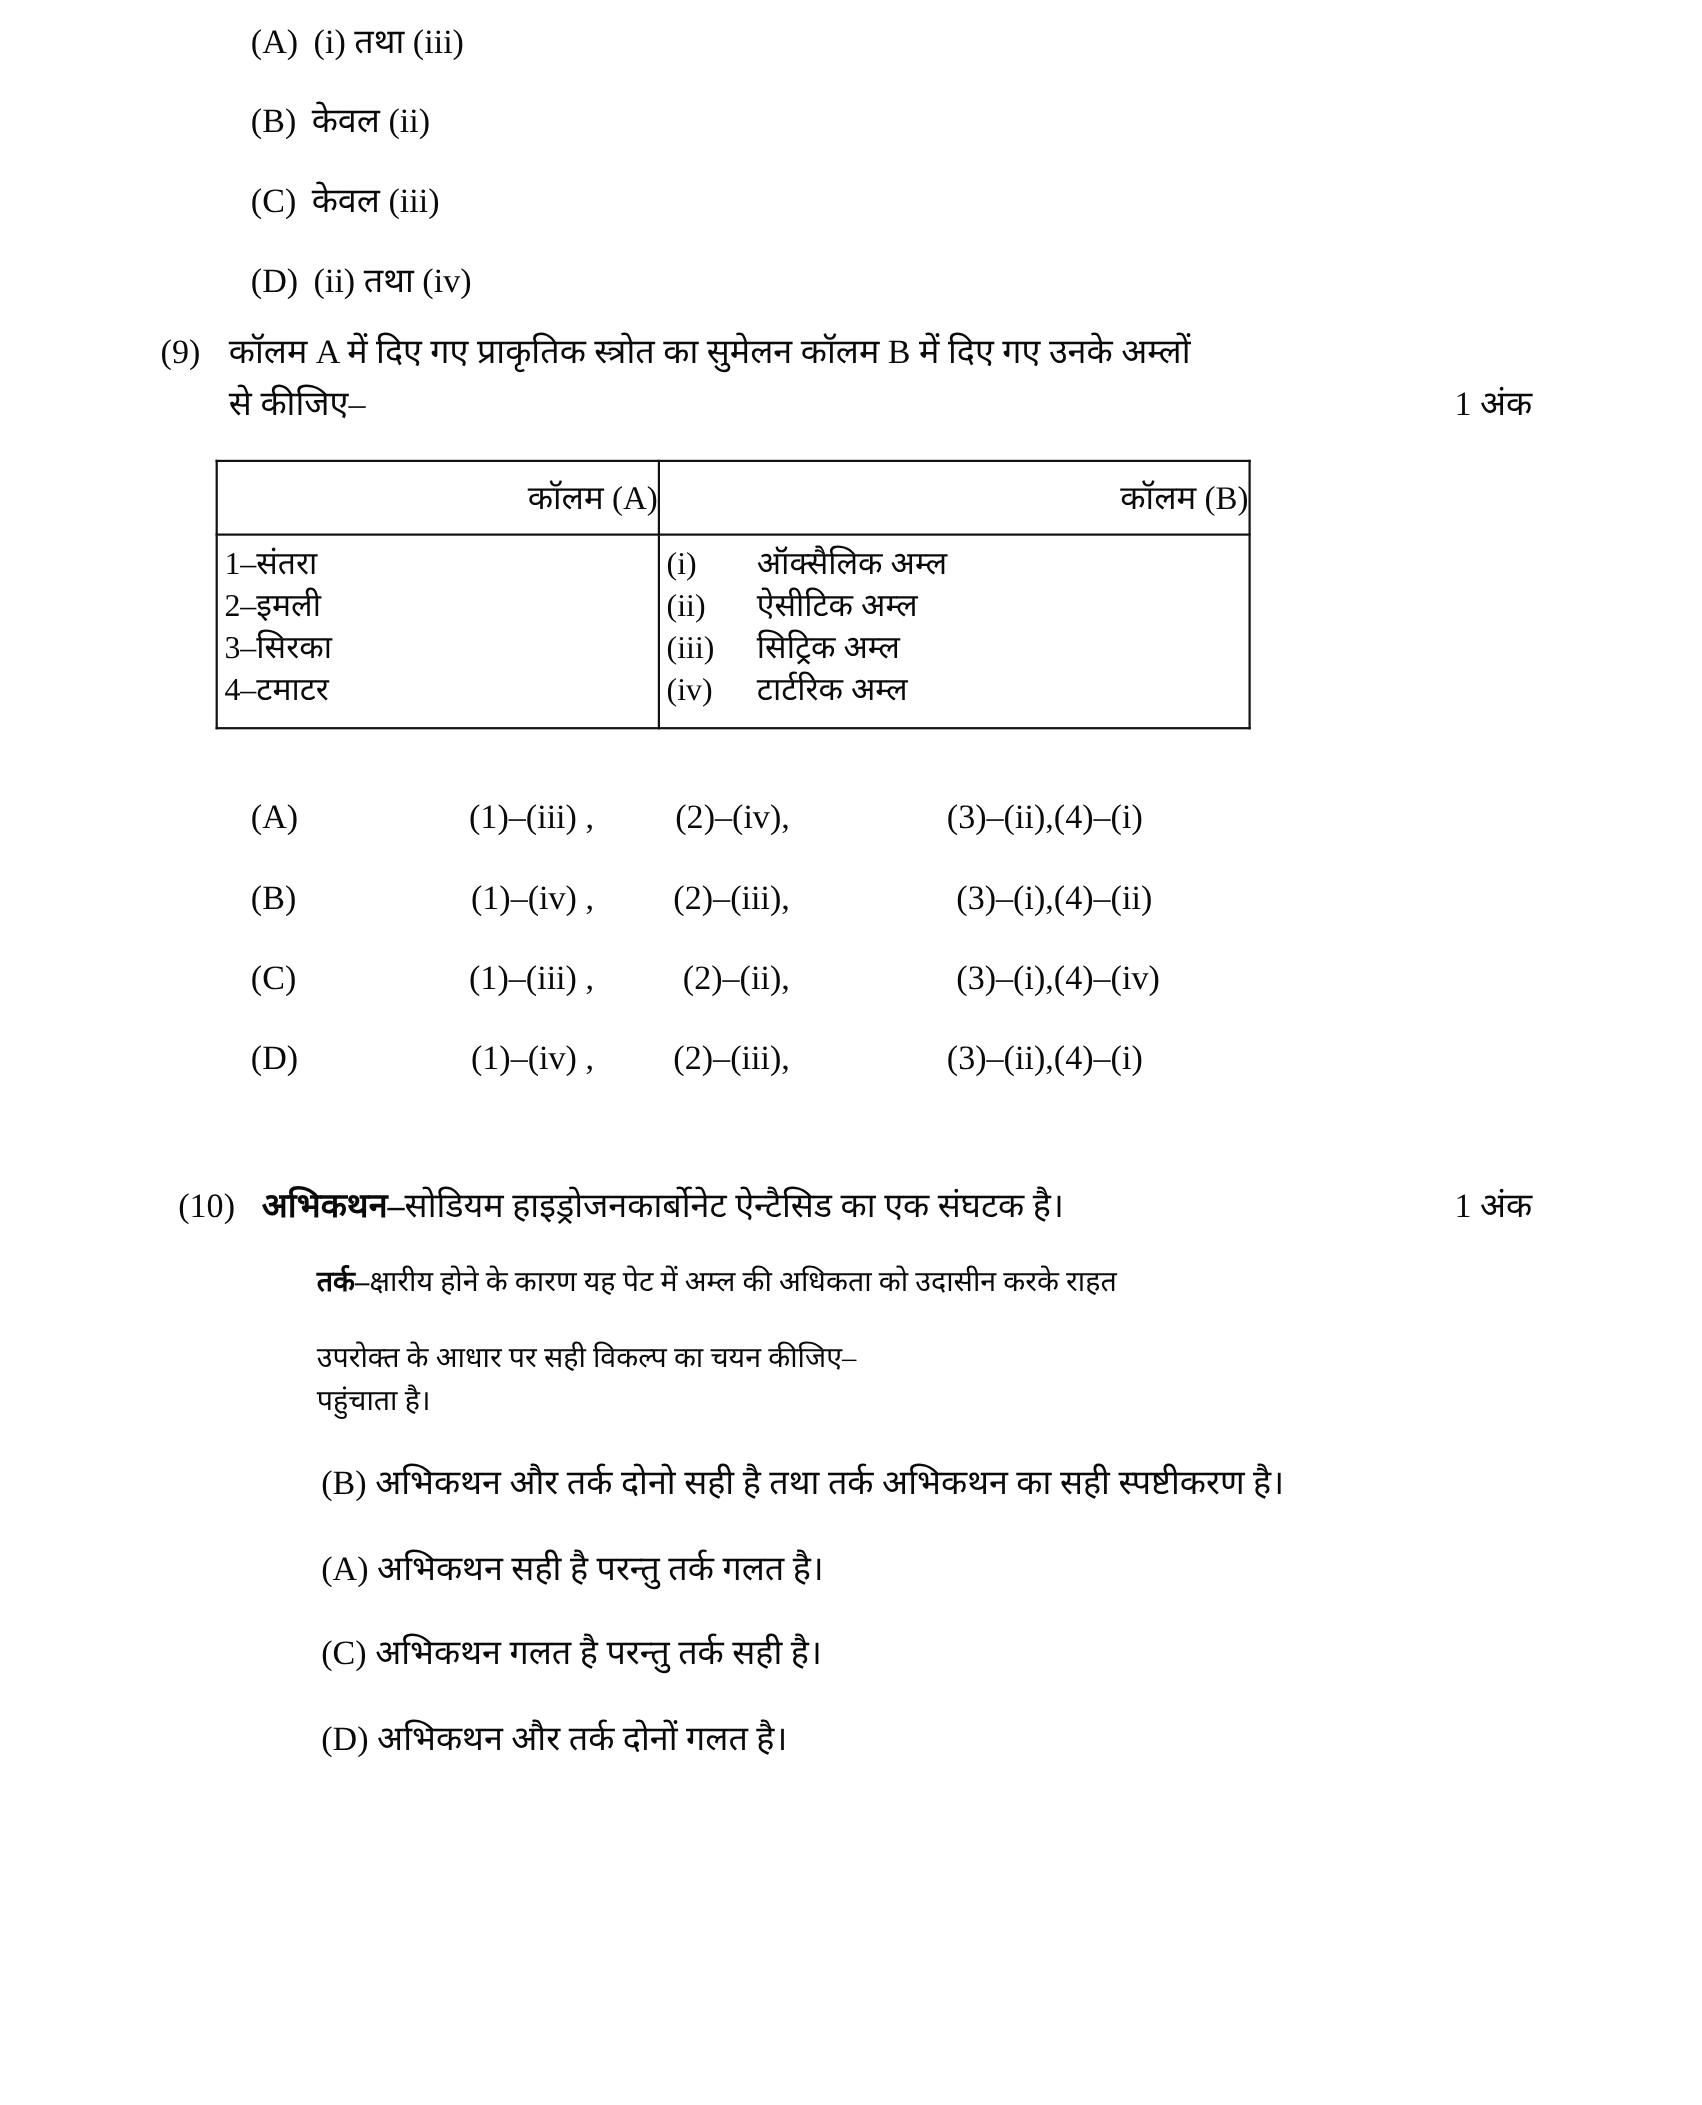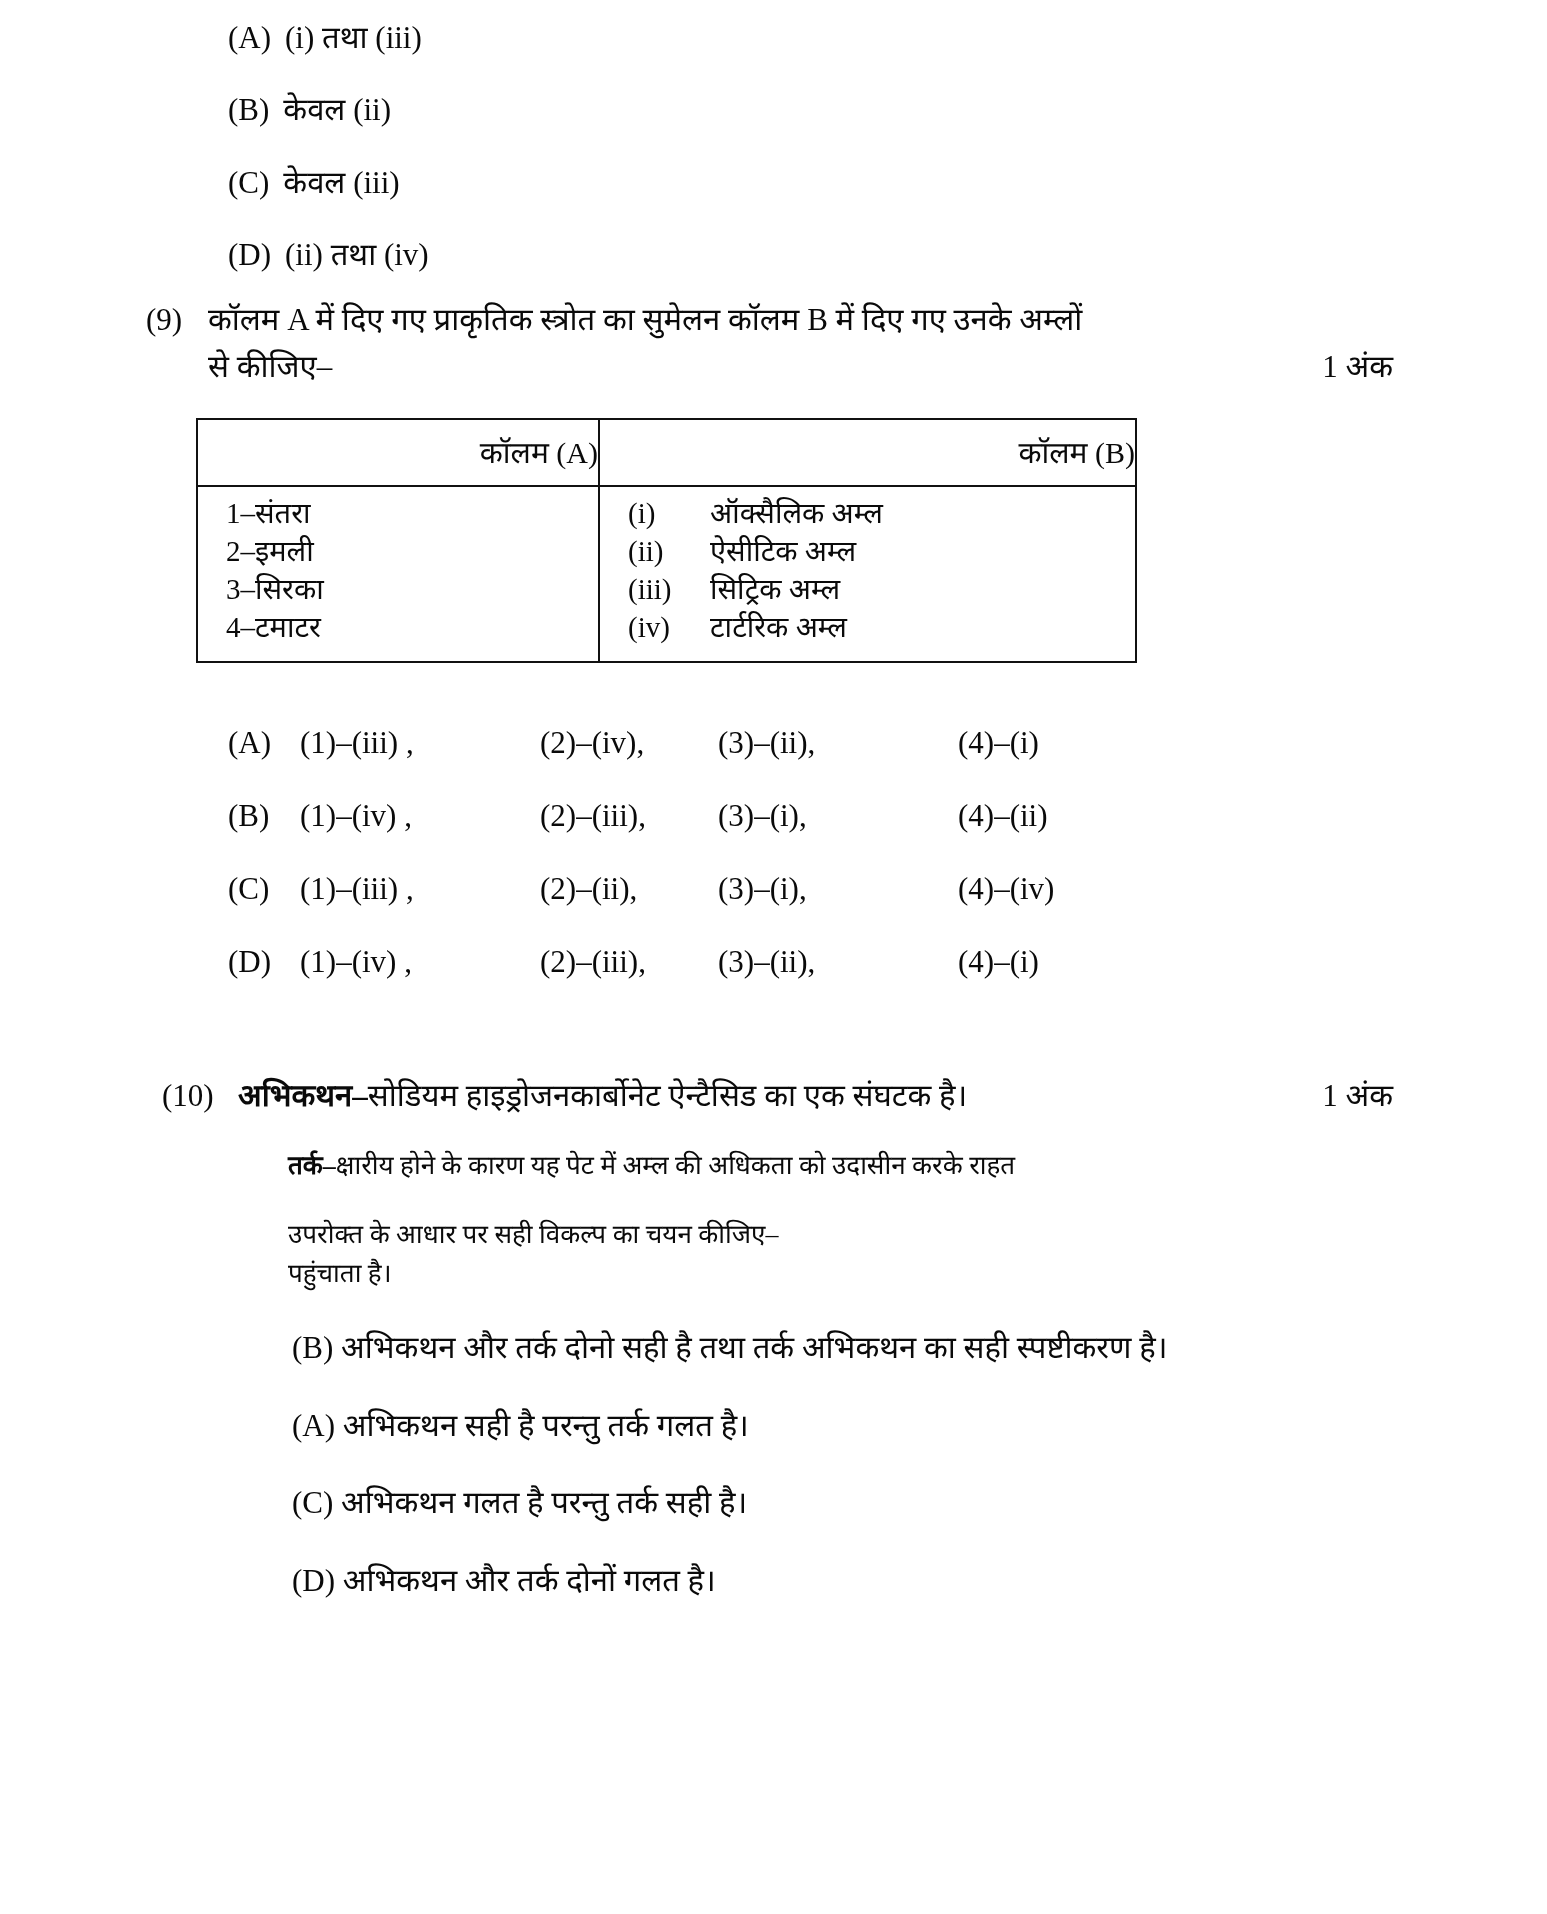--- a/index.html
+++ b/index.html
@@ -87,21 +87,21 @@
     padding: 0;
     vertical-align: top;
   }
   .match-table th {
     font-weight: normal;
     font-size: 30px;
     text-align: right;
     padding: 11px 0 13px 0;
   }
   .cell-list {
-    padding: 8px 0 14px 28px;
+    padding: 8px 0 14px 6px;
     font-size: 29px;
     line-height: 1.31;
   }
   .cell-list .ritem {
     display: flex;
   }
   .cell-list .ritem .rn {
     width: 82px;
     flex: 0 0 82px;
   }
@@ -118,20 +118,21 @@
     margin-bottom: 37px;
   }
   .ma-label {
     width: 72px;
     flex: 0 0 72px;
   }
   .ma-pair {
     width: 178px;
     flex: 0 0 178px;
     white-space: nowrap;
+    text-align: right;
   }
   .ma-pair.wide {
     width: 240px;
     flex: 0 0 240px;
   }
   .ma-pair.last {
     width: auto;
     flex: 0 0 auto;
   }
 

